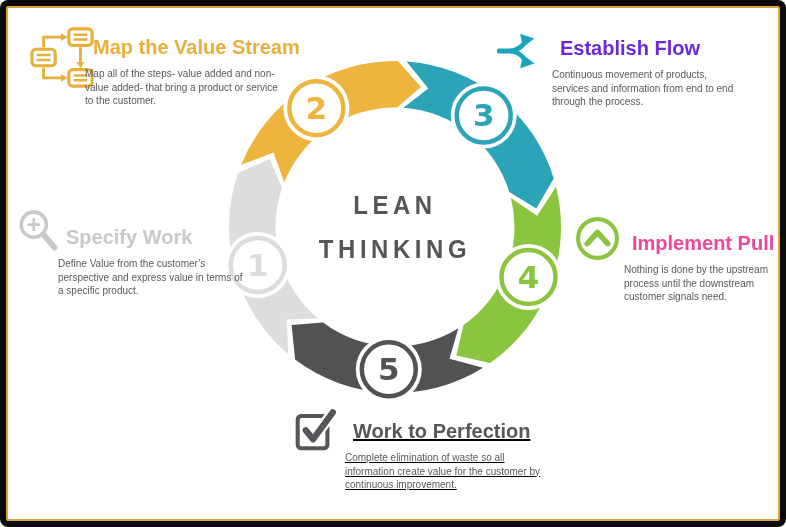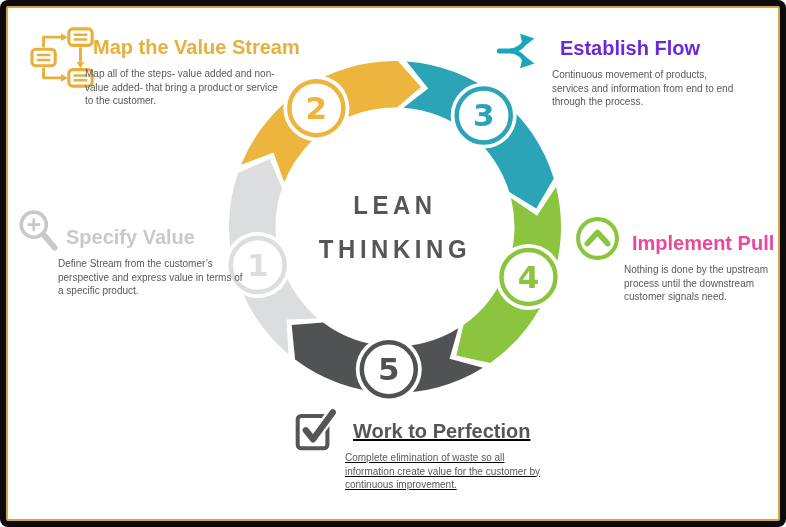--- a/index.html
+++ b/index.html
@@ -123,22 +123,22 @@
 
     <div class="callout">
       <span class="icon" style="left: 8px; top: 200px; color: rgb(200, 201, 203);">
         <svg class="icon-svg" width="46" height="48" viewBox="0 0 44 46" fill="none" stroke="currentColor" stroke-linecap="round">
           <circle cx="17" cy="16" r="12" stroke-width="3.5"></circle>
           <path d="M17 11 V21 M12 16 H22" stroke-width="2.6"></path>
           <path d="M26 25 L37 38" stroke-width="5.5"></path>
         </svg>
       </span>
       <div class="txt" style="left:50px;top:210px;width:192px;">
-        <h3 style="color: rgb(200, 201, 203);">Specify Value</h3>
-        <p>Define Stream from the customer’s perspective and express value in terms of a specific product.</p>
+        <h3 style="color: rgb(200, 201, 203);">Specify Work</h3>
+        <p>Define Value from the customer’s perspective and express value in terms of a specific product.</p>
       </div>
     </div>
 
     <div class="callout">
       <span class="icon" style="left: 566px; top: 207px; color: rgb(139, 197, 64);">
         <svg class="icon-svg" width="47" height="47" viewBox="0 0 46 46" fill="none" stroke="currentColor" stroke-linecap="round" stroke-linejoin="round">
           <circle cx="23" cy="23" r="19" stroke-width="4"></circle>
           <path d="M13 28 L23 17 L33 28" stroke-width="5.5"></path>
         </svg>
       </span>

